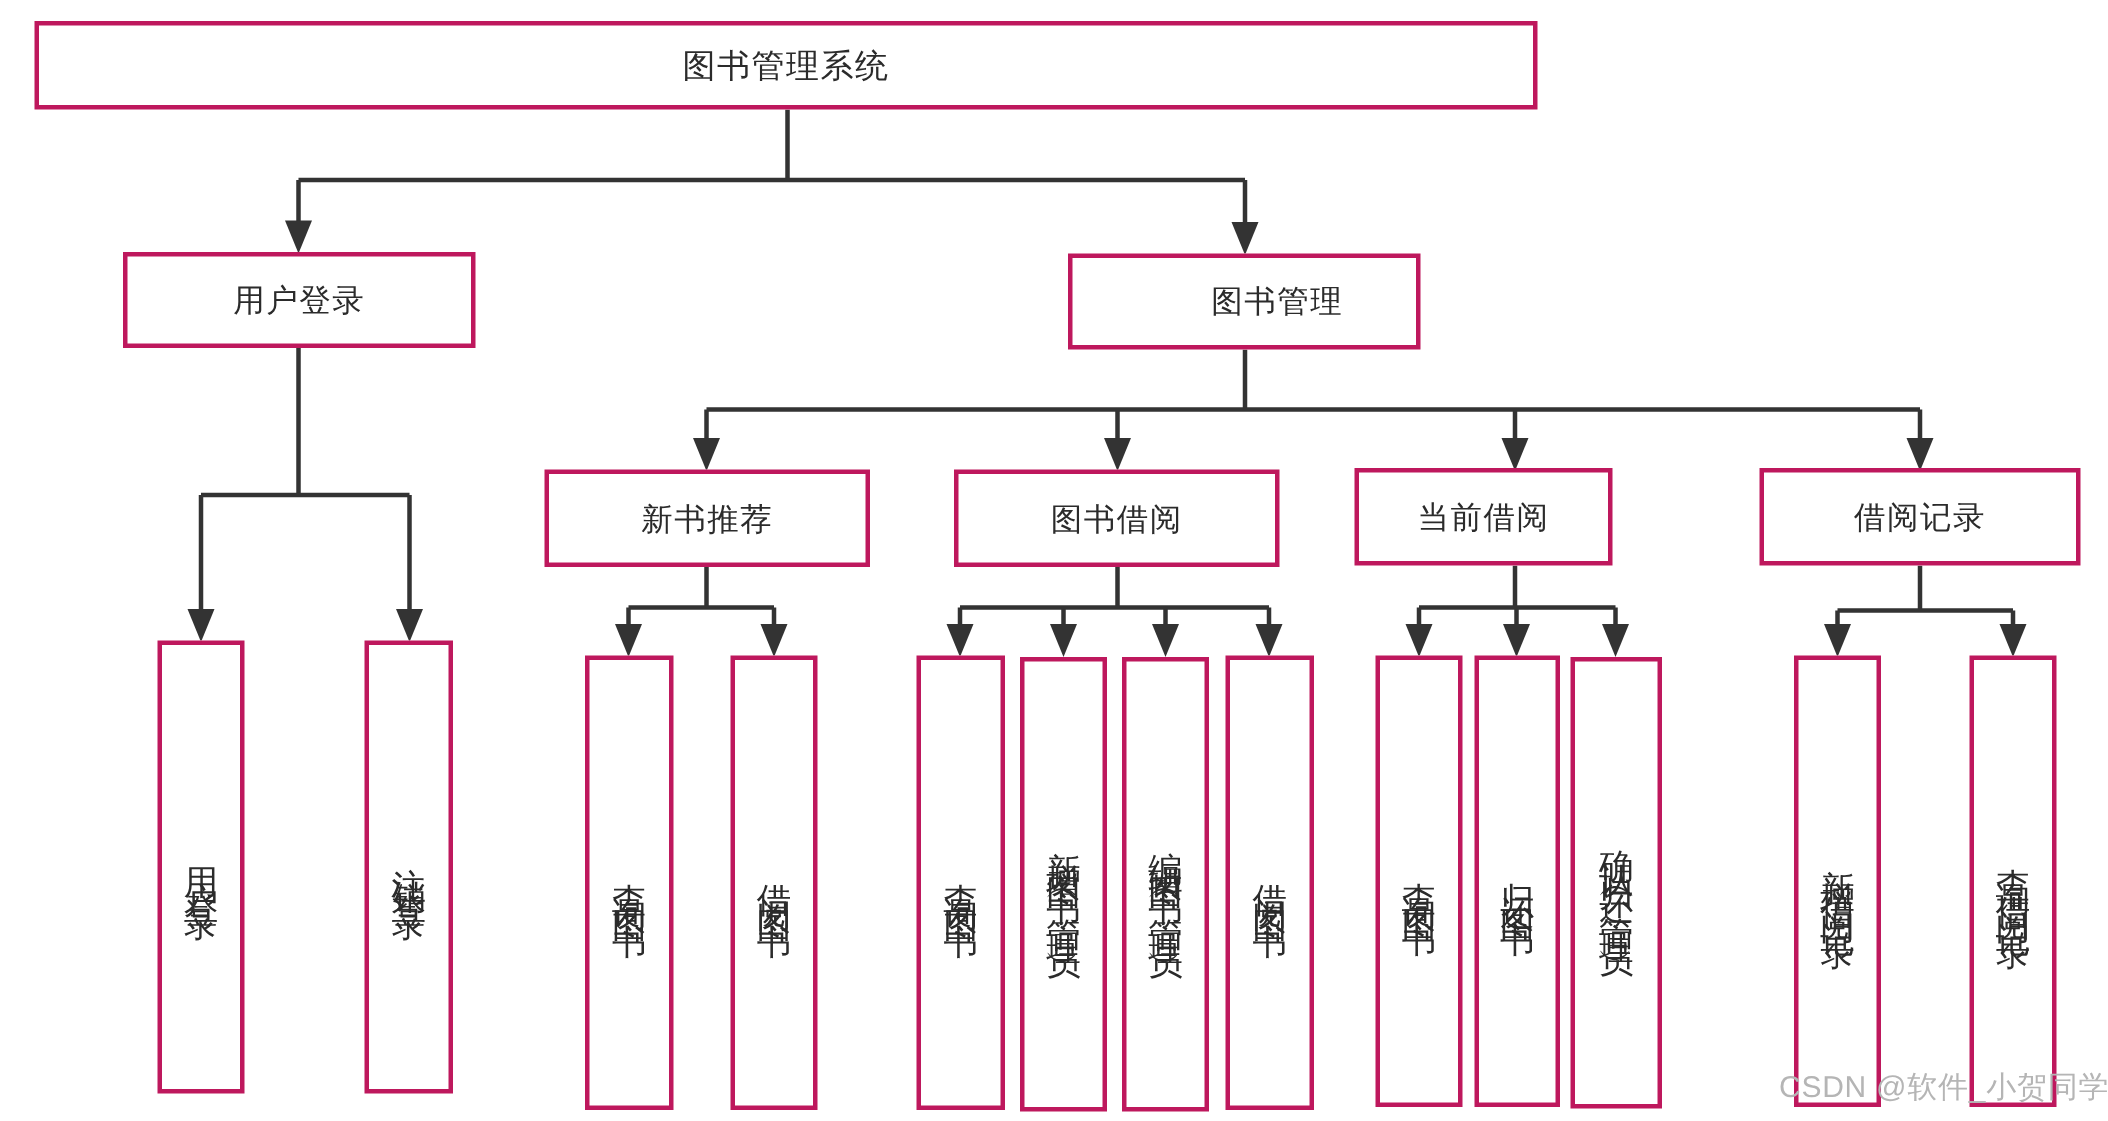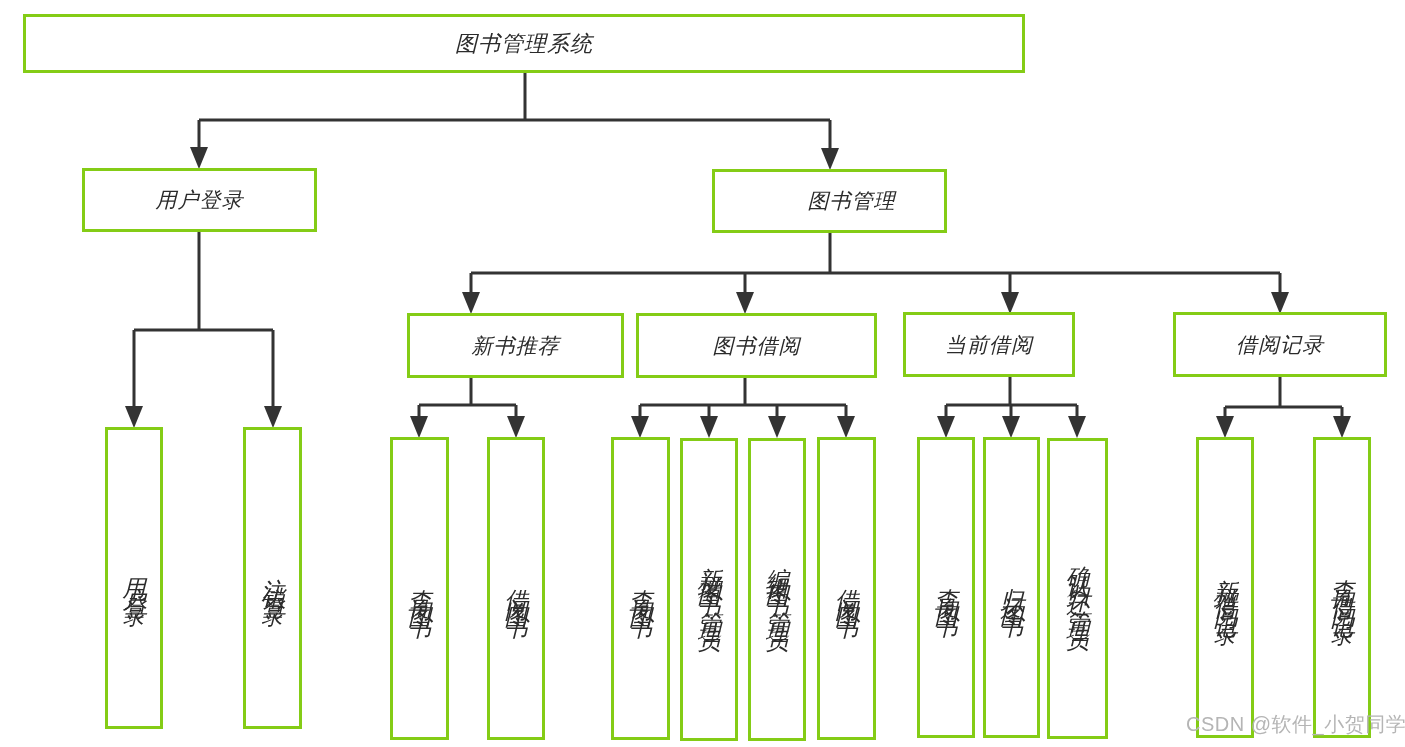--- a/index.html
+++ b/index.html
@@ -20,28 +20,27 @@
     left: 0;
     top: 0;
     width: 1405px;
     height: 747px;
     z-index: 1;
   }
   .node {
     position: absolute;
     box-sizing: border-box;
     background: #ffffff;
-    border: 3px solid #84cc16;
+    border: 3px solid #be185d;
     color: #2b2b2b;
     display: flex;
     align-items: center;
     justify-content: center;
     z-index: 2;
     text-align: center;
-    font-style: italic;
   }
   .node.h {
     font-size: 21px;
     letter-spacing: 1px;
   }
   .node.h.root {
     font-size: 22px;
   }
   .node.v {
     writing-mode: vertical-rl;
@@ -97,22 +96,22 @@
       <polygon points="1216,416 1234,416 1225,438"></polygon>
       <polygon points="1333,416 1351,416 1342,438"></polygon>
     </g>
   </svg>
 
   <div class="node h root" style="left:23px; top:14px; width:1002px; height:59px;">图书管理系统</div>
 
   <div class="node h" style="left:82px; top:168px; width:235px; height:64px;">用户登录</div>
   <div class="node h" style="left:712px; top:169px; width:235px; height:64px;padding-left:44px;">图书管理</div>
 
-  <div class="node h" style="left:363px; top:313px; width:217px; height:65px;margin-left:44px;">新书推荐</div>
-  <div class="node h" style="left:636px; top:313px; width:241px; height:65px;">图书借阅</div>
+  <div class="node h" style="left:363px; top:313px; width:217px; height:65px;">新书推荐</div>
+  <div class="node h" style="left:636px; top:313px; width:217px; height:65px;">图书借阅</div>
   <div class="node h" style="left:903px; top:312px; width:172px; height:65px;">当前借阅</div>
   <div class="node h" style="left:1173px; top:312px; width:214px; height:65px;">借阅记录</div>
 
   <div class="node v" style="left:105px; top:427px; width:58px; height:302px;">用户登录</div>
   <div class="node v" style="left:243px; top:427px; width:59px; height:302px;">注销登录</div>
 
   <div class="node v" style="left:390px; top:437px; width:59px; height:303px;">查询图书</div>
   <div class="node v" style="left:487px; top:437px; width:58px; height:303px;">借阅图书</div>
 
   <div class="node v" style="left:611px; top:437px; width:59px; height:303px;">查询图书</div>

